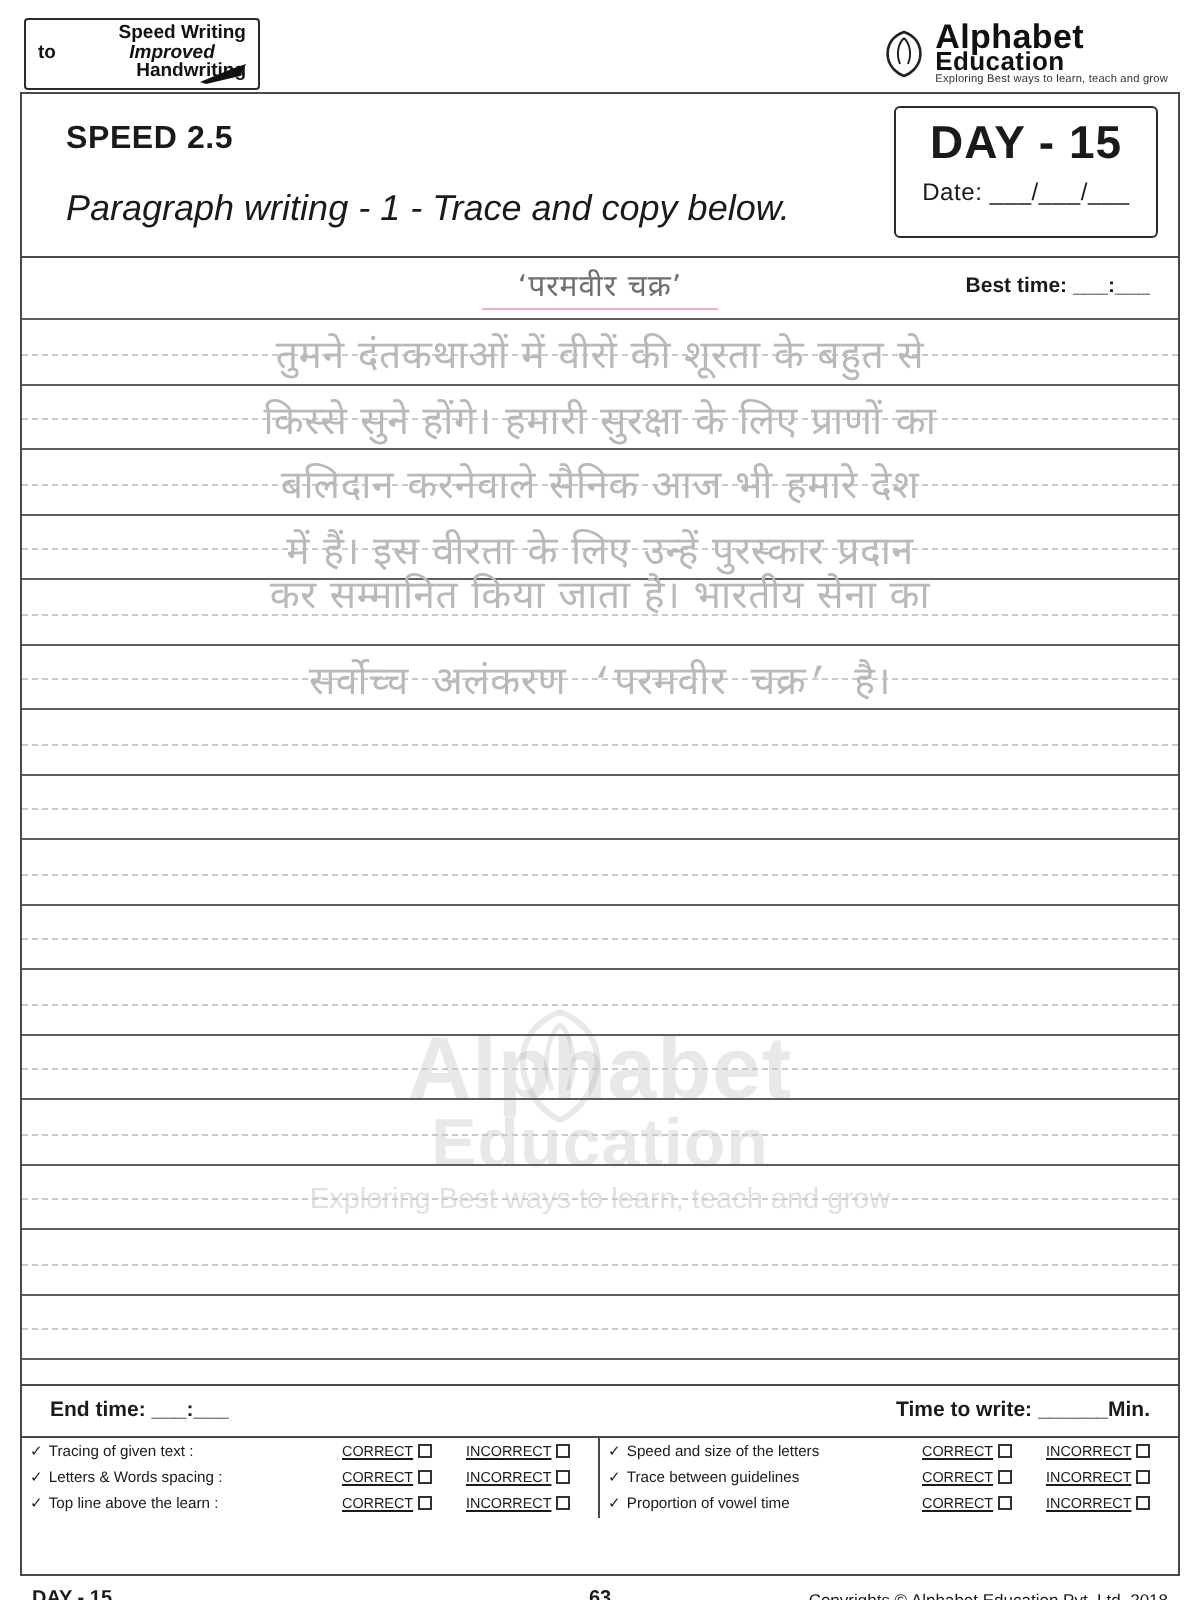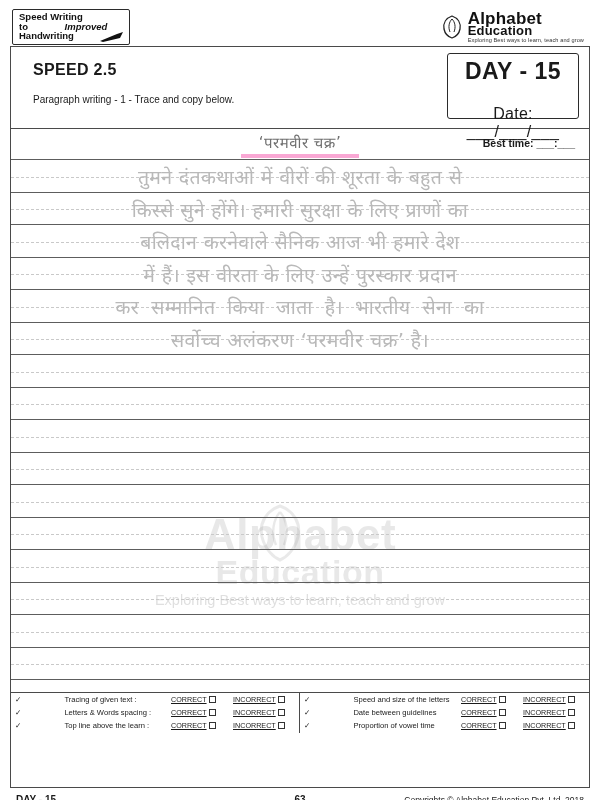--- a/index.html
+++ b/index.html
@@ -30,21 +30,21 @@
     border: 1px solid #2b2b2b;
     border-radius: 2px;
     padding: 2px 6px 3px 6px;
     line-height: 1.05;
     font-size: 8px;
     font-weight: bold;
     color: #111;
     position: relative;
     width: 118px;
   }
-  .logo-left .l1 { font-size: 9.5px; }
+  .logo-left .l1 { font-size: 9.5px; text-align: right; }
   .logo-left .l2 { font-size: 9.5px; }
   .logo-left .l2 em { font-style: italic; padding-left: 34px; }
   .logo-left .pen {
     position: absolute; right: 4px; bottom: 2px;
     width: 26px; height: 10px;
   }
   .logo-right { display: flex; align-items: center; gap: 5px; }
   .logo-right .mark { width: 22px; height: 24px; }
   .logo-right .txt { line-height: 1.0; }
   .logo-right .brand {
@@ -67,52 +67,53 @@
     position: relative;
     height: 82px;
     border-bottom: 1.2px solid #4a4a4a;
   }
   .speed-title {
     position: absolute; left: 22px; top: 14px;
     font-size: 16px; font-weight: bold; letter-spacing: .3px;
   }
   .para-line {
     position: absolute; left: 22px; top: 47px;
-    font-size: 10px;
+    font-size: 18px;
+    font-style: italic;
   }
   .daybox {
     position: absolute; right: 10px; top: 6px;
     width: 132px; height: 66px;
     border: 1.4px solid #2b2b2b;
     border-radius: 3px;
     text-align: center;
   }
   .daybox .day {
     font-size: 23px; font-weight: bold; margin-top: 4px; letter-spacing: .5px;
   }
   .daybox .date {
-    font-size: 16px; margin-top: 20px; letter-spacing: .3px;
+    font-size: 12px; margin-top: 4px; letter-spacing: .3px;
   }
 
   
   .titlerow {
     position: relative;
     height: 30px;
     border-bottom: none;
   }
   .hi-title {
     position: absolute; left: 0; right: 0; top: 3px;
     text-align: center;
     font-family: "DejaVu Sans", sans-serif;
     font-size: 15px;
     color: #6f6f6f;
     letter-spacing: .5px;
   }
   .hi-title .under {
-    border-bottom: 4px solid #f9a8d4;
+    border-bottom: 1px solid #f9a8d4;
     padding: 0 18px 2px 18px;
   }
   .starttime {
     position: absolute; right: 14px; top: 8px;
     font-size: 10.5px; font-weight: bold;
   }
 
   
   .writing {
     position: relative;
@@ -183,21 +184,21 @@
   }
   .eval-col { }
   .eval-col.left { border-right: 1px solid #4a4a4a; }
   .eval-row {
     display: flex;
     align-items: center;
     font-size: 7.6px;
     height: 13.2px;
     padding: 0 4px;
   }
-  .eval-row .lbl { flex: 1; white-space: nowrap; margin-left: 40px; }
+  .eval-row .lbl { flex: 1; white-space: nowrap; }
   .eval-row .tick { margin-right: 3px; font-size: 7.6px; }
   .eval-row .opt { display: flex; align-items: center; gap: 2px; width: 62px; }
   .eval-row .opt span { font-size: 7.2px; text-decoration: underline; }
   .cb {
     display: inline-block;
     width: 7px; height: 7px;
     border: 1px solid #333;
     background: #fff;
   }
 
@@ -307,25 +308,29 @@
           <div class="wline" style="top: 487.5px;"></div>
           <div class="wdash" style="top: 505.375px;"></div>
           <div class="wline" style="top: 520px;"></div>
         </div>
 
       <div id="tracetext">
           <div class="htext" style="top: 4px;">तुमने दंतकथाओं में वीरों की शूरता के बहुत से</div>
           <div class="htext" style="top: 36.5px;">किस्से सुने होंगे। हमारी सुरक्षा के लिए प्राणों का</div>
           <div class="htext" style="top: 69px;">बलिदान करनेवाले सैनिक आज भी हमारे देश</div>
           <div class="htext" style="top: 101.5px;">में हैं। इस वीरता के लिए उन्हें पुरस्कार प्रदान</div>
-          <div class="htext" style="top: 134px; font-family: Liberation Mono, monospace;">कर सम्मानित किया जाता है। भारतीय सेना का</div>
-          <div class="htext" style="top: 166.5px;">सर्वोच्च अलंकरण ‘परमवीर चक्र’ है।</div>
+          <div class="htext" style="top: 124px;">कर सम्मानित किया जाता है। भारतीय सेना का</div>
+          <div class="htext" style="top: 166.5px; font-family: Liberation Mono, monospace;">सर्वोच्च अलंकरण ‘परमवीर चक्र’ है।</div>
         </div>
     </div>
 
+    <div class="endrow">
+      <div class="l">End time:  ___:___</div>
+      <div class="r">Time to write: ______Min.</div>
+    </div>
 
     <div class="evalbox">
       <div class="eval-grid">
         <div class="eval-col left" id="eval-left">
             <div class="eval-row">
               <span class="tick">✓</span>
               <span class="lbl">Tracing of given text :</span>
               <span class="opt">
                 <span>CORRECT</span>
                 <span class="cb"></span>
@@ -368,21 +373,21 @@
                 <span>CORRECT</span>
                 <span class="cb"></span>
               </span>
               <span class="opt">
                 <span>INCORRECT</span>
                 <span class="cb"></span>
               </span>
             </div>
             <div class="eval-row">
               <span class="tick">✓</span>
-              <span class="lbl">Date between guidelines</span>
+              <span class="lbl">Trace between guidelines</span>
               <span class="opt">
                 <span>CORRECT</span>
                 <span class="cb"></span>
               </span>
               <span class="opt">
                 <span>INCORRECT</span>
                 <span class="cb"></span>
               </span>
             </div>
             <div class="eval-row">

